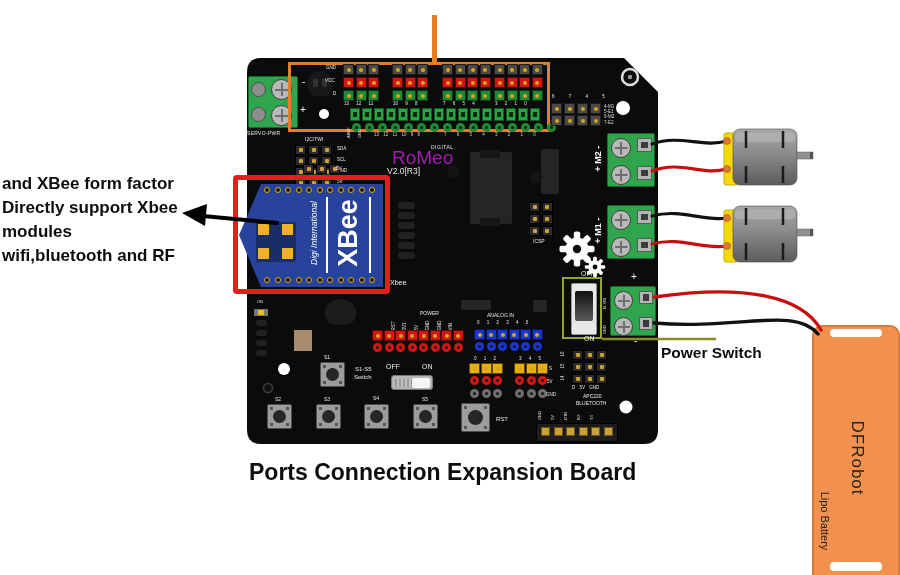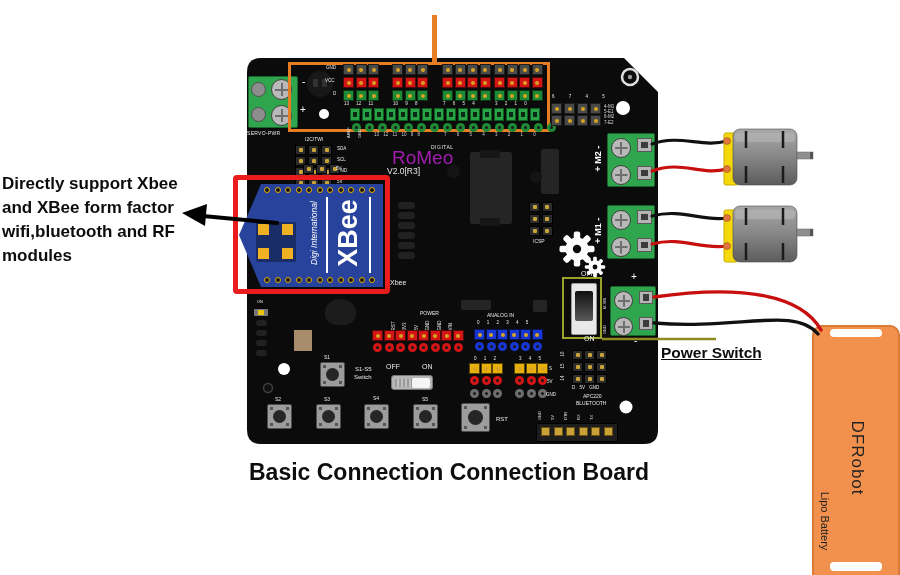--- a/index.html
+++ b/index.html
@@ -598,25 +598,25 @@
     </g>
 
     <path d="M 203,216 L 277,223" stroke="#000" stroke-width="4.2" stroke-linecap="round"></path>
     <polygon points="182,213 207,204 205,226" fill="#000"></polygon>
 
     <path d="M 602,339 L 716,339" stroke="#8B8B20" stroke-width="2.5"></path>
   </svg>
 
 
   <div class="ann" style="left:2px;top:172px;width:210px;font-size:17px;line-height:24px;">
+    <span style="display:block;">and XBee form factor</span>
     <span style="display:block;">Directly support Xbee</span>
-    <span style="display:block;">and XBee form factor</span>
+    <span style="display:block;">modules</span>
     <span style="display:block;">wifi,bluetooth and RF</span>
-    <span style="display:block;">modules</span>
   </div>
 
   <div class="ann" style="left:661px;top:344px;width:160px;font-size:15.5px;line-height:18px;">
-    <span style="display:block;text-decoration:underline;">Power Switch</span>
-  </div>
-
-  <div class="ann" style="left:249px;top:459px;width:420px;font-size:23px;">Basic Connection Connection Board</div>
+    <span style="display:block;">Power Switch</span>
+  </div>
+
+  <div class="ann" style="left:249px;top:459px;width:420px;font-size:23px;">Ports Connection Expansion Board</div>
 
 </div>
 
 </body></html>

